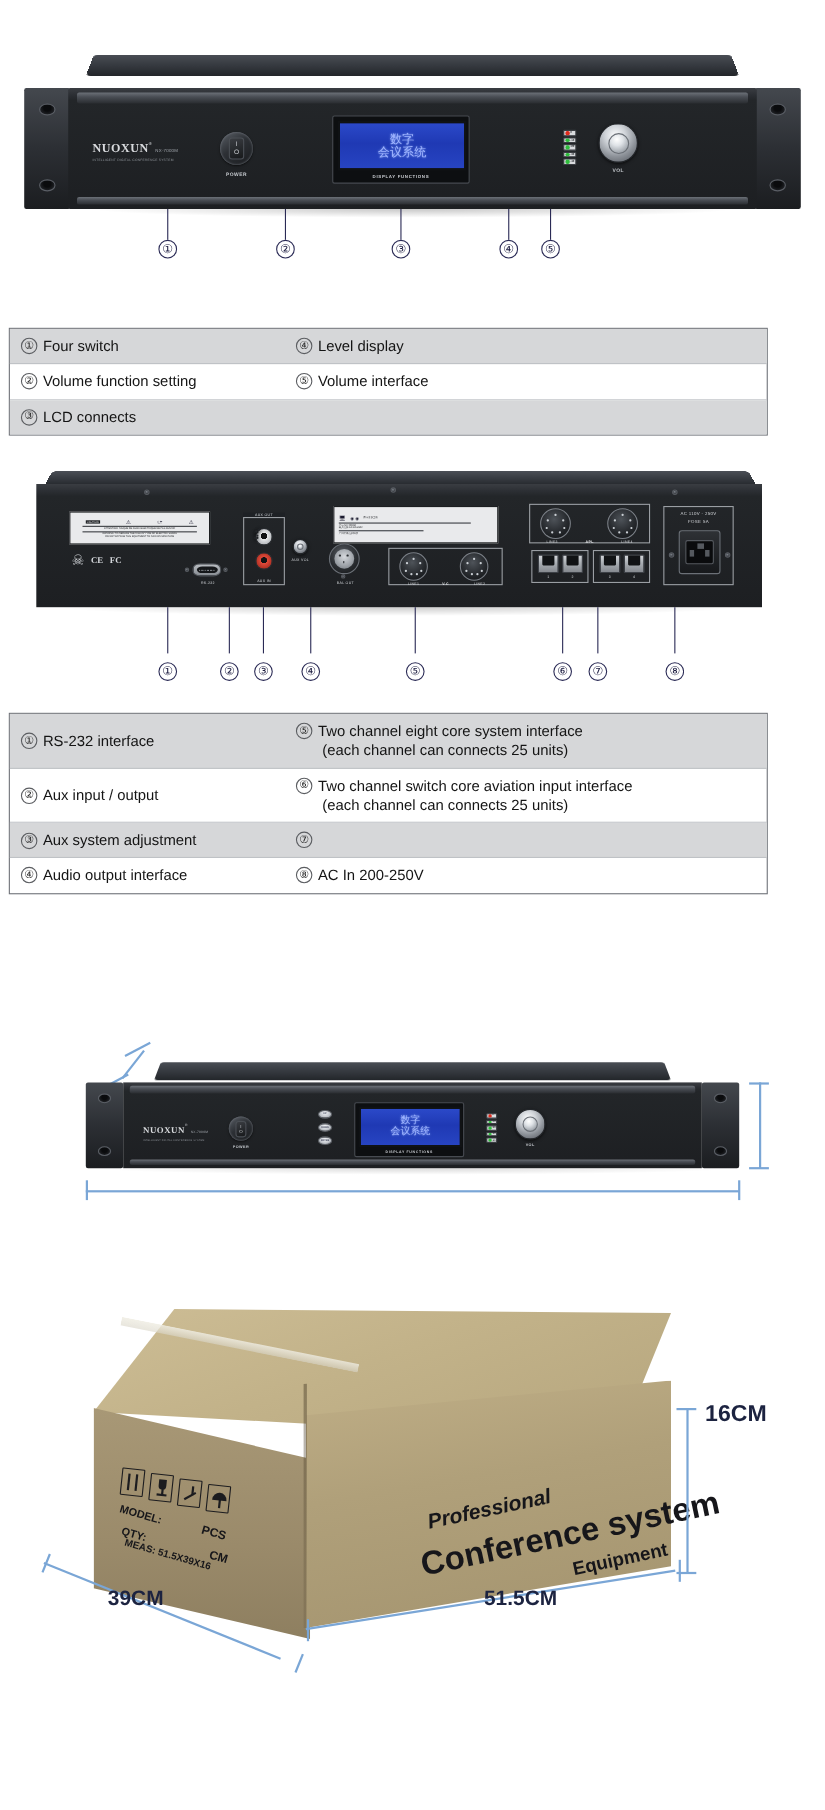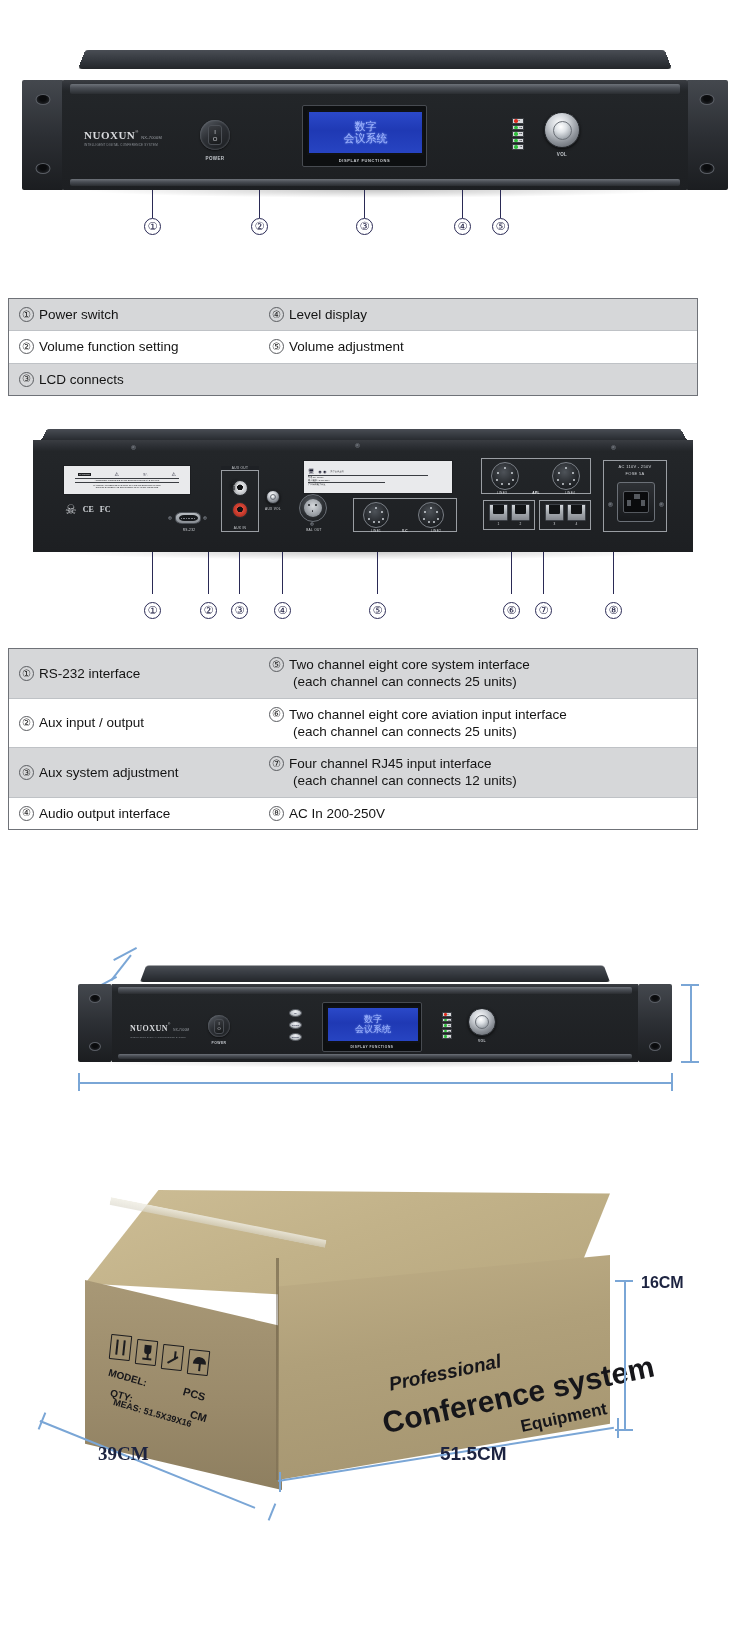--- a/index.html
+++ b/index.html
@@ -340,35 +340,35 @@
     <div class="circ-num" style="left:251px; top:218px; width:17px; height:17px; font-size:11px;">②</div>
     <div class="circ-num" style="left:356px; top:218px; width:17px; height:17px; font-size:11px;">③</div>
     <div class="circ-num" style="left:454px; top:218px; width:17px; height:17px; font-size:11px;">④</div>
     <div class="circ-num" style="left:492px; top:218px; width:17px; height:17px; font-size:11px;">⑤</div>
   </div>
 
   <div class="legend" style="left:8px; top:298px; width:690px;">
     <div class="row shade">
       <div class="cell left">
         <span class="n">①</span>
-        <span class="txt">Power switch</span>
+        <span class="txt">Four switch</span>
       </div>
       <div class="cell right">
         <span class="n">④</span>
         <span class="txt">Level display</span>
       </div>
     </div>
     <div class="row">
       <div class="cell left">
         <span class="n">②</span>
         <span class="txt">Volume function setting</span>
       </div>
       <div class="cell right">
         <span class="n">⑤</span>
-        <span class="txt">Volume adjustment</span>
+        <span class="txt">Volume interface</span>
       </div>
     </div>
     <div class="row shade">
       <div class="cell left">
         <span class="n">③</span>
         <span class="txt">LCD connects</span>
       </div>
       <div class="cell right"></div>
     </div>
   </div>
@@ -590,37 +590,33 @@
     </div>
 
     <div class="row">
       <div class="cell left" style="align-items:center;">
         <span class="n">②</span>
         <span class="txt">Aux input / output</span>
       </div>
       <div class="cell right">
         <span class="n">⑥</span>
         <span class="txt">
-          <span>Two channel eight core aviation input interface</span>
+          <span>Two channel switch core aviation input interface</span>
           <span class="sub">(each channel can connects 25 units)</span>
         </span>
       </div>
     </div>
 
     <div class="row shade">
       <div class="cell left" style="align-items:center;">
         <span class="n">③</span>
         <span class="txt">Aux system adjustment</span>
       </div>
       <div class="cell right">
         <span class="n">⑦</span>
-        <span class="txt">
-          <span>Four channel RJ45 input interface</span>
-          <span class="sub">(each channel can connects 12 units)</span>
-        </span>
       </div>
     </div>
 
     <div class="row">
       <div class="cell left">
         <span class="n">④</span>
         <span class="txt">Audio output interface</span>
       </div>
       <div class="cell right">
         <span class="n">⑧</span>
@@ -767,26 +763,26 @@
     <div class="box-print" style="left:380px; top:1378px; font-size:30px; transform: rotate(-12deg);">Conference system</div>
     <div class="box-print" style="left:520px; top:1408px; font-size:17px; transform: rotate(-12deg);">Equipment</div>
 
     <div style="position:absolute; left:276px; top:1258px; width:3px; height:222px;
          background: linear-gradient(180deg, rgba(70,58,38,.45), rgba(70,58,38,.15));
          transform: skewY(-3deg);"></div>
 
     <div class="dim dim-v" style="left:624px; top:1280px; height:150px;"></div>
     <div class="dim dim-h" style="left:615px; top:1280px; width:18px;"></div>
     <div class="dim dim-h" style="left:615px; top:1429px; width:18px;"></div>
-    <div class="dim-txt" style="left:641px; top:1274px; font-size:16px;">16CM</div>
+    <div class="dim-txt" style="left:641px; top:1274px; font-size:21px;">16CM</div>
 
     <div class="dim dim-h" style="left:278px; top:1480px; width:340px; transform: rotate(-9deg); transform-origin:left center;"></div>
     <div class="dim dim-v" style="left:617px; top:1418px; height:20px;"></div>
     <div class="dim dim-v" style="left:279px; top:1472px; height:20px;"></div>
     <div class="dim-txt" style="left:440px; top:1443px; font-size:19px;">51.5CM</div>
 
     <div class="dim dim-h" style="left:40px; top:1420px; width:232px; transform: rotate(22deg); transform-origin:left center;"></div>
     <div class="dim dim-v" style="left:41px; top:1412px; height:18px; transform: rotate(22deg);"></div>
     <div class="dim dim-v" style="left:271px; top:1503px; height:18px; transform: rotate(22deg);"></div>
-    <div class="dim-txt" style="left:98px; top:1443px; font-size:19px;font-family:Liberation Serif, serif;">39CM</div>
+    <div class="dim-txt" style="left:98px; top:1443px; font-size:19px;">39CM</div>
   </div>
 
 </div>
 
 </body></html>

